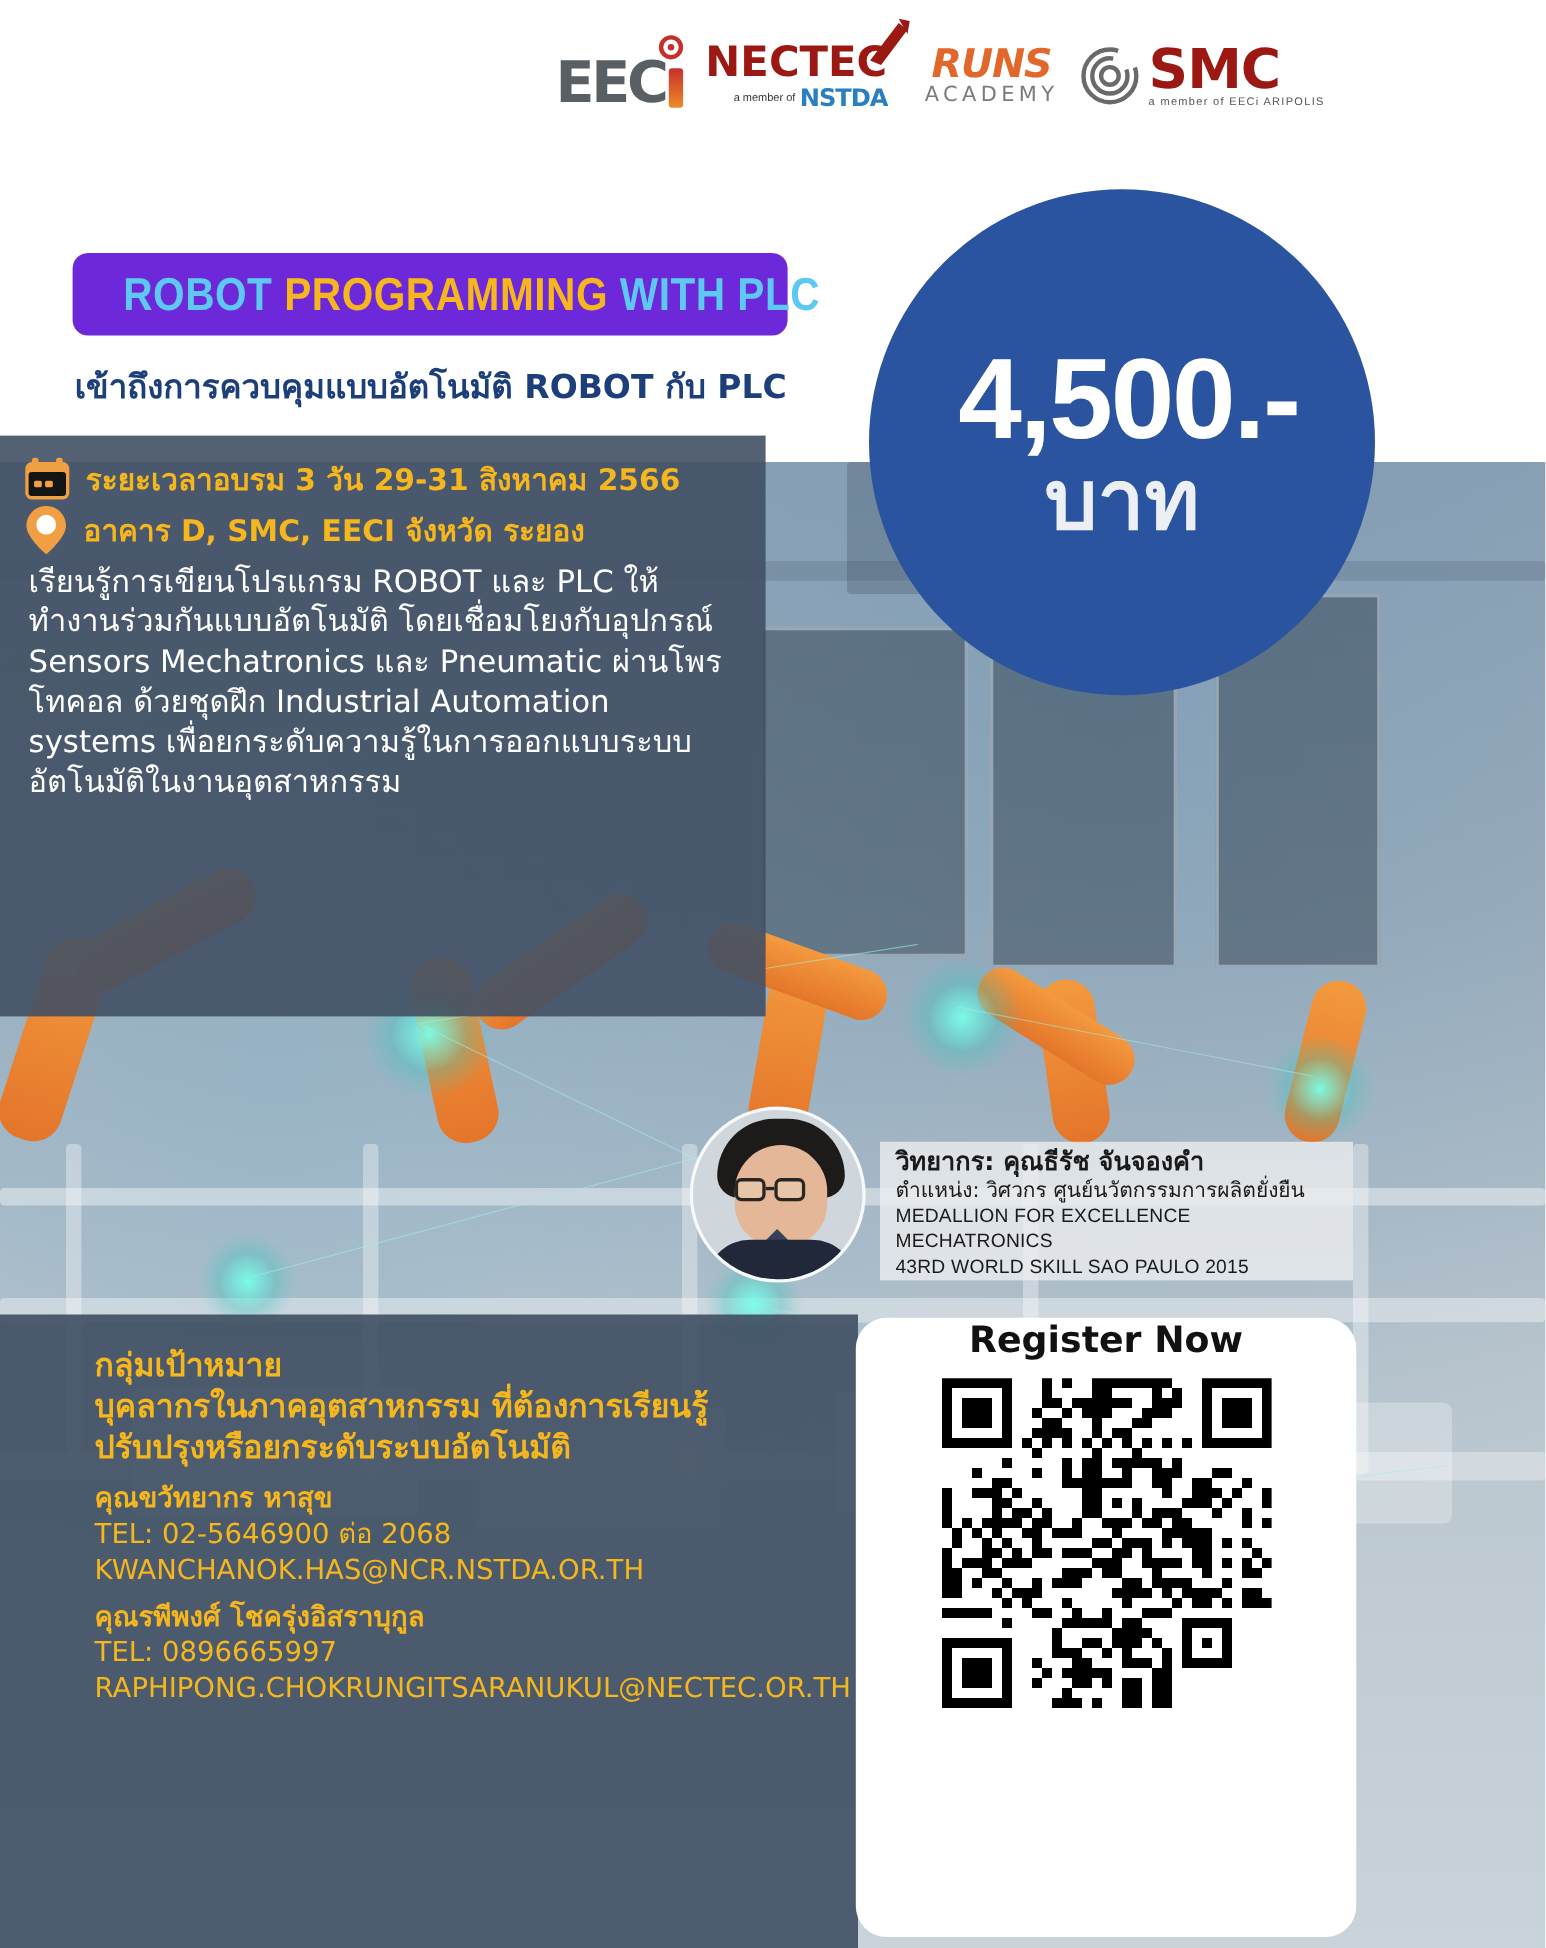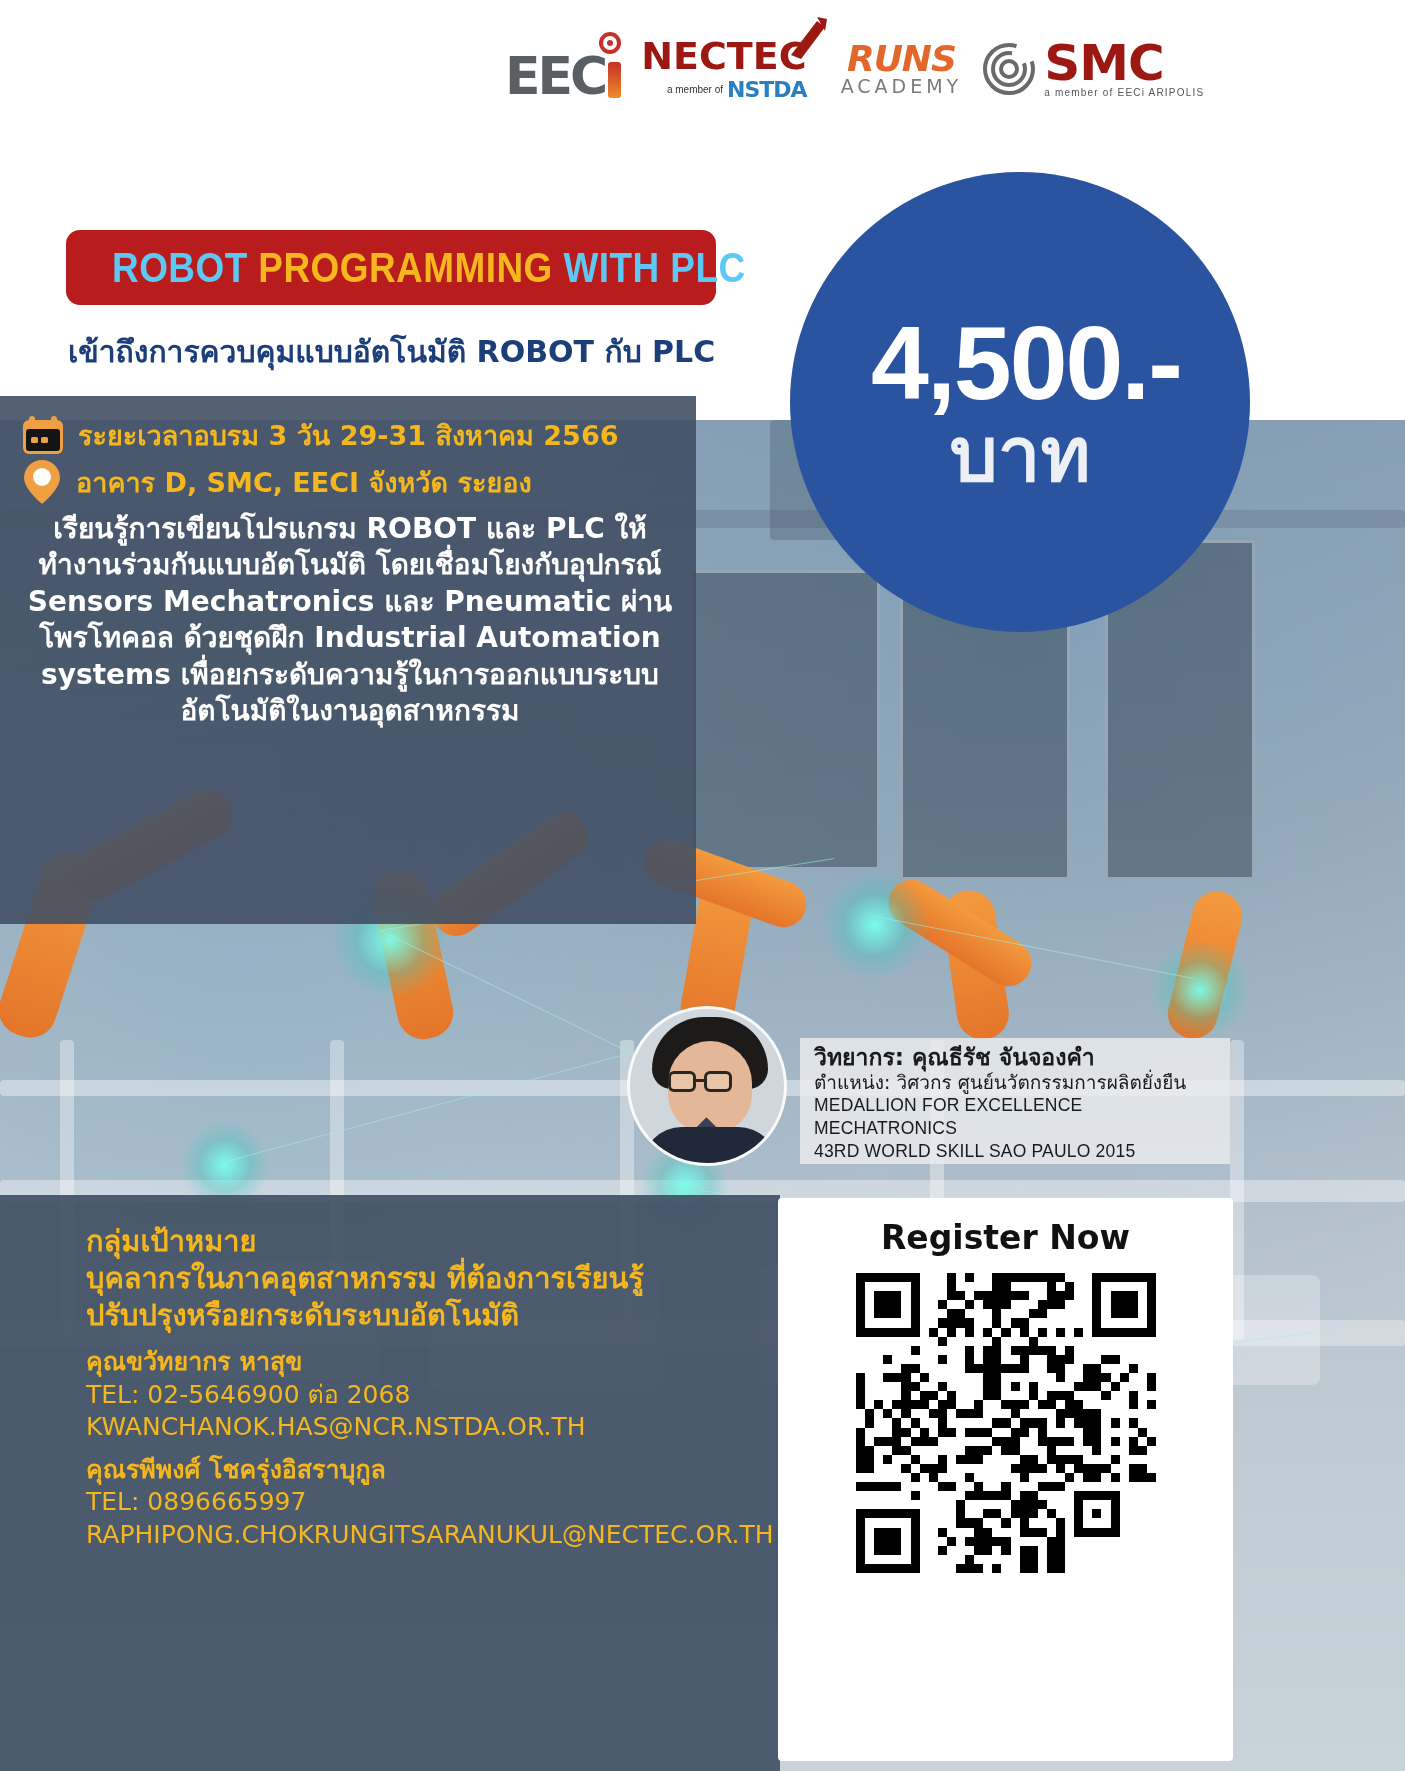--- a/index.html
+++ b/index.html
@@ -88,21 +88,21 @@
     font-size:50px; font-weight:bold; color:#9c1813; letter-spacing:-1px;
     line-height:0.95; font-family:"DejaVu Sans", sans-serif;
   }
   .logo-smc .txtwrap .sub {
     font-size:10px; color:#555; letter-spacing:1.2px; text-align:right;
   }
 
   
   #title-bar {
     position:absolute; left:66px; top:230px; width:650px; height:75px;
-    background:#b91c1c; border-radius:14px;
+    background:#6d28d9; border-radius:14px;
     display:flex; align-items:center; z-index:35;
   }
   #title-bar .t {
     font-size:42px; font-weight:bold; white-space:nowrap;
     font-family:"Liberation Sans Narrow","Liberation Sans",sans-serif;
     transform:scaleX(0.88); transform-origin:left center; margin-left:46px;
     letter-spacing:0.5px;
   }
   .t .cy { color:#5ec8f5; }
   .t .ye { color:#f5b71d; }
@@ -165,24 +165,23 @@
     background:rgba(65,80,100,.90); z-index:20; padding:18px 22px 10px 22px;
   }
   .meta-row { display:flex; align-items:center; gap:14px; margin-bottom:2px; }
   .icon-cal { width:42px; height:40px; flex:none; position:relative; }
   .icon-pin { width:40px; height:46px; flex:none; position:relative; }
   .meta-text {
     color:#f5b71d; font-size:27px; font-weight:bold;
     font-family:"DejaVu Sans","Liberation Sans",sans-serif; white-space:nowrap;
   }
   #desc {
-    color:#ffffff; font-size:28px; font-weight:bold; line-height:1.30;
+    color:#ffffff; font-size:28px; font-weight:normal; line-height:1.30;
     margin-top:6px; margin-left:4px;
     font-family:"DejaVu Sans","Liberation Sans",sans-serif;
-    text-align:center;
   }
 
   
   #avatar {
     position:absolute; left:627px; top:1006px; width:160px; height:160px;
     border-radius:50%; overflow:hidden; z-index:30;
     background:#cfd6dc; border:3px solid rgba(255,255,255,.85);
   }
   #avatar .hair { position:absolute; left:22px; top:8px; width:116px; height:72px;
                   background:#1d1b1a; border-radius:58px 58px 22px 22px; }
@@ -228,22 +227,22 @@
   .contact-line {
     color:#f5b71d; font-size:25px; line-height:1.30;
     font-family:"DejaVu Sans","Liberation Sans",sans-serif;
   }
   .contact-line.b { font-weight:bold; }
   .contact-block { margin-top:12px; }
 
   
   #register-card {
     position:absolute; left:778px; top:1198px; width:455px; height:563px;
-    background:#ffffff; border-radius:4px; z-index:30;
-    display:flex; flex-direction:column; align-items:center; padding-top:20px;
+    background:#ffffff; border-radius:28px; z-index:30;
+    display:flex; flex-direction:column; align-items:center; 
   }
   #register-card .reg-title {
     font-size:33px; font-weight:bold; color:#111;
     font-family:"DejaVu Sans","Liberation Sans",sans-serif;
   }
   #qr { margin-top:16px; width:300px; height:300px; }
 </style>
 </head>
 <body>
 

